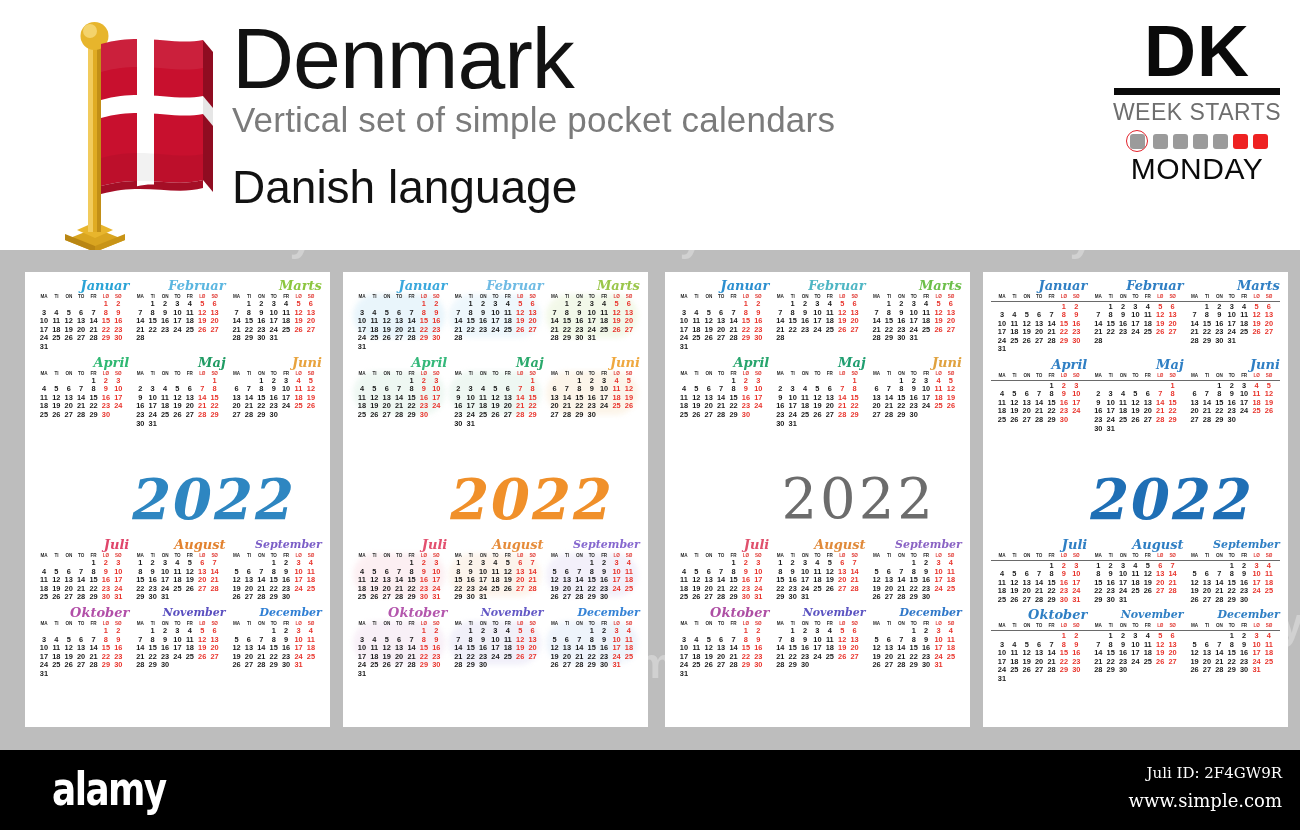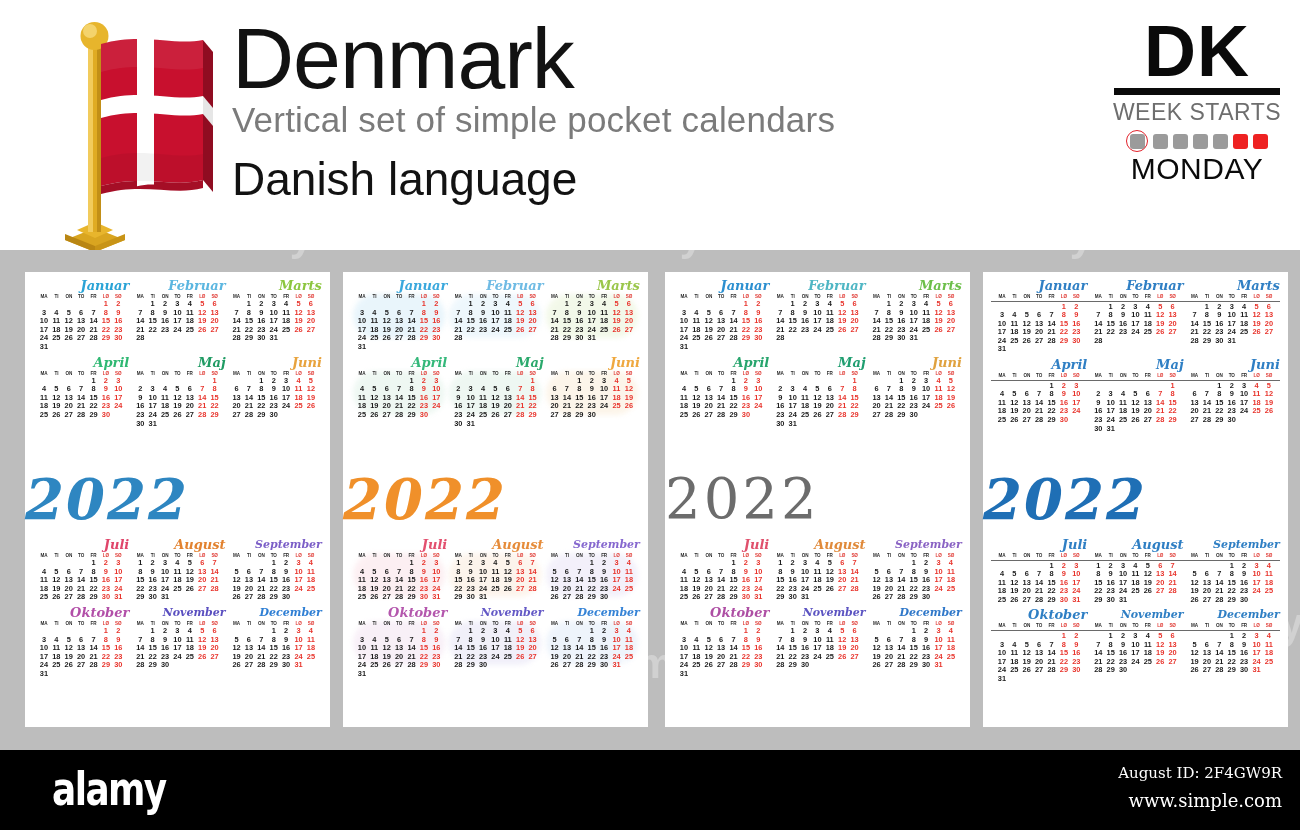--- a/index.html
+++ b/index.html
@@ -13,21 +13,21 @@
   #title-block{position:absolute;left:232px;top:14px;width:850px;}
   #subtitle-top{
     font-size:35px;color:#7b7b7b;letter-spacing:.2px;white-space:nowrap;
     font-family:"Liberation Sans",sans-serif;font-weight:400;
   }
   #country-name{
     font-size:86px;color:#121212;line-height:.98;margin-top:2px;white-space:nowrap;
     font-weight:400;letter-spacing:-1px;
   }
   #language-name{
-    font-size:46px;color:#121212;margin-top:12px;white-space:nowrap;font-weight:400;
+    font-size:46px;color:#121212;margin-top:20px;white-space:nowrap;font-weight:400;
   }
   
   #dk-badge{position:absolute;right:18px;top:18px;width:170px;text-align:center;}
   #dk-code{font-size:72px;font-weight:700;color:#0a0a0a;line-height:.92;letter-spacing:1px;}
   #dk-rule{height:7px;background:#0a0a0a;margin:4px 2px 6px 2px;}
   #dk-weekstarts{font-size:23px;color:#6e6e6e;letter-spacing:.5px;line-height:1;}
   #dk-squares{display:flex;justify-content:center;align-items:center;gap:5px;margin:6px 0 2px 0;height:22px;}
   .dk-sq{width:15px;height:15px;border-radius:3px;background:#9b9b9b;}
   .dk-sq.red{background:#ee2222;}
   .dk-first{position:relative;display:flex;align-items:center;justify-content:center;width:22px;height:22px;}
@@ -67,21 +67,21 @@
   
   .brush{
     position:absolute;left:2px;top:16px;width:92px;height:44px;border-radius:22px;
     opacity:.34;filter:blur(2.4px);z-index:0;pointer-events:none;
   }
   .month .wk-head,.month .days,.month .month-name{position:relative;z-index:2;}
   
   .underline .wk-head{border-bottom:.8px solid #6a6a6a;padding-bottom:.5px;margin-bottom:1px;}
   
   .year{
-    position:absolute;left:0;width:271px;text-align:left;top:196px;height:62px;
+    position:absolute;left:0;width:271px;text-align:right;top:196px;height:62px;
     font-size:56px;line-height:62px;white-space:nowrap;
   }
   .year.script{font-family:"DejaVu Serif",serif;font-style:italic;font-weight:700;letter-spacing:2px;}
   .year.serif{font-family:"DejaVu Serif",serif;font-weight:400;letter-spacing:3px;}
   
   #footer{position:absolute;left:0;top:750px;width:1300px;height:80px;background:#000;}
   #alamy-logo{
     position:absolute;left:52px;top:12px;color:#fff;font-size:46px;font-weight:700;
     font-family:"DejaVu Sans",sans-serif;letter-spacing:-2px;
     transform:scaleX(.78);transform-origin:left top;
@@ -2463,21 +2463,21 @@
             <div class="day">30</div>
             <div class="day we">31</div>
           </div>
         </div>
       </div>
     </div>
   </div>
 
 <div id="footer">
   <div id="alamy-logo">alamy</div>
-  <div id="image-id">August ID: 2F4GW9R</div>
+  <div id="image-id">Juli ID: 2F4GW9R</div>
   <div id="alamy-url">www.simple.com</div>
 </div>
 
 <div class="wm" style="left: 170px; top: 212px;">alamy</div>
 <div class="wm" style="left: 560px; top: 212px;">alamy</div>
 <div class="wm" style="left: 950px; top: 212px;">alamy</div>
 <div class="wm" style="left: 170px; top: 640px;">alamy</div>
 <div class="wm" style="left: 560px; top: 640px;">alamy</div>
 <div class="wm" style="left: 1160px; top: 600px;">alamy</div>
 

